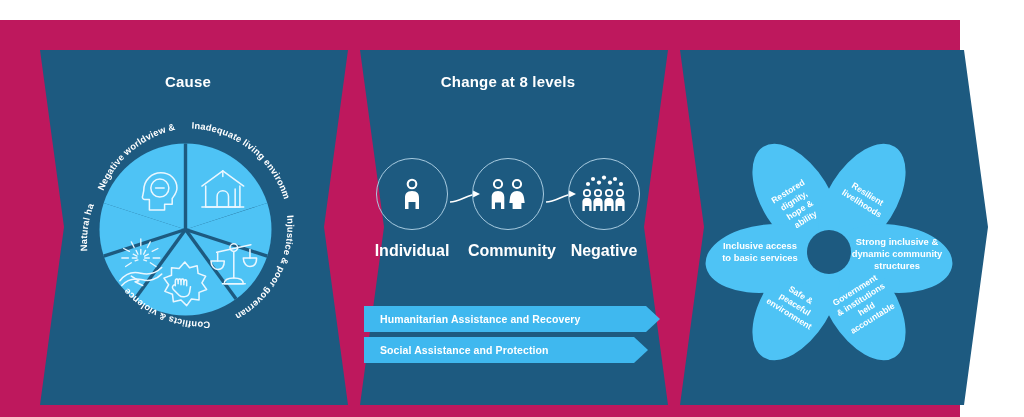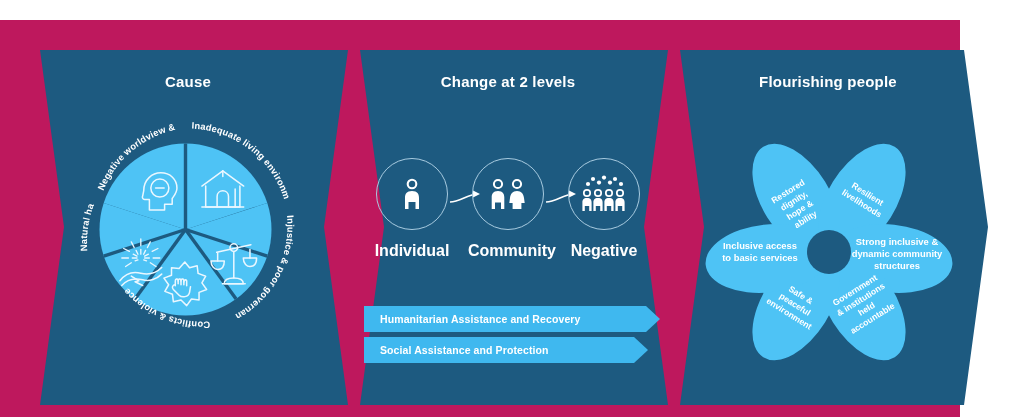--- a/index.html
+++ b/index.html
@@ -174,21 +174,21 @@
         </svg>
       </div>
     </div>
   </div>
 
   <div class="panel" id="panel-change">
     <svg class="bg" viewBox="0 0 320 355" preserveAspectRatio="none">
       <path d="M 12 0 L 320 0 L 296 177 L 320 355 L 12 355 L 36 177 Z" fill="#1d5a80"></path>
     </svg>
     <div class="inner">
-      <div class="panel-title" style="top:22px;">Change at 2 levels</div>
+      <div class="panel-title" style="top:22px;">Change at 8 levels</div>
 
       <div class="levels">
         <div class="level" style="left:0;">
           <div class="circ">
             <svg width="26" height="32" viewBox="0 0 26 32">
               <circle cx="13" cy="6" r="4.3" fill="none" stroke="#ffffff" stroke-width="2.1"></circle>
               <path d="M 13 13 C 7.5 13 6 16 6 20 L 6 31 L 9.5 31 L 9.5 24 L 16.5 24 L 16.5 31 L 20 31 L 20 20 C 20 16 18.5 13 13 13 Z" fill="#ffffff"></path>
             </svg>
           </div>
           <div class="lbl">Individual</div>
@@ -264,21 +264,20 @@
         </div>
       </div>
     </div>
   </div>
 
   <div class="panel" id="panel-flourish">
     <svg class="bg" viewBox="0 0 320 355" preserveAspectRatio="none">
       <path d="M 12 0 L 296 0 L 320 177 L 296 355 L 12 355 L 36 177 Z" fill="#1d5a80"></path>
     </svg>
     <div class="inner">
-      <div class="panel-title" style="top:22px;">Flourishing people</div>
 
       <div id="flower-wrap">
         <svg viewBox="0 0 262 245">
           <g fill="#4ec3f5">
 
             <ellipse cx="131" cy="60" rx="34" ry="62" transform="rotate(-32 131 122)"></ellipse>
             <ellipse cx="131" cy="60" rx="34" ry="62" transform="rotate(32 131 122)"></ellipse>
             <ellipse cx="131" cy="60" rx="34" ry="62" transform="rotate(96 131 122)"></ellipse>
             <ellipse cx="131" cy="60" rx="34" ry="62" transform="rotate(148 131 122)"></ellipse>
             <ellipse cx="131" cy="60" rx="34" ry="62" transform="rotate(212 131 122)"></ellipse>

